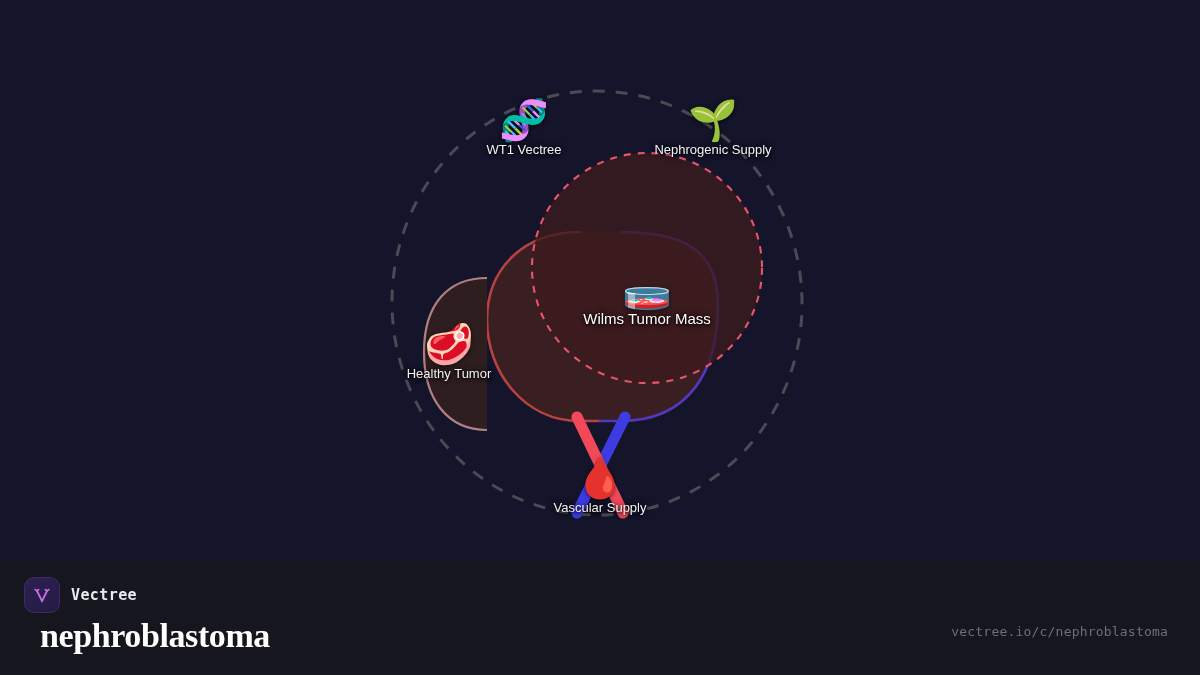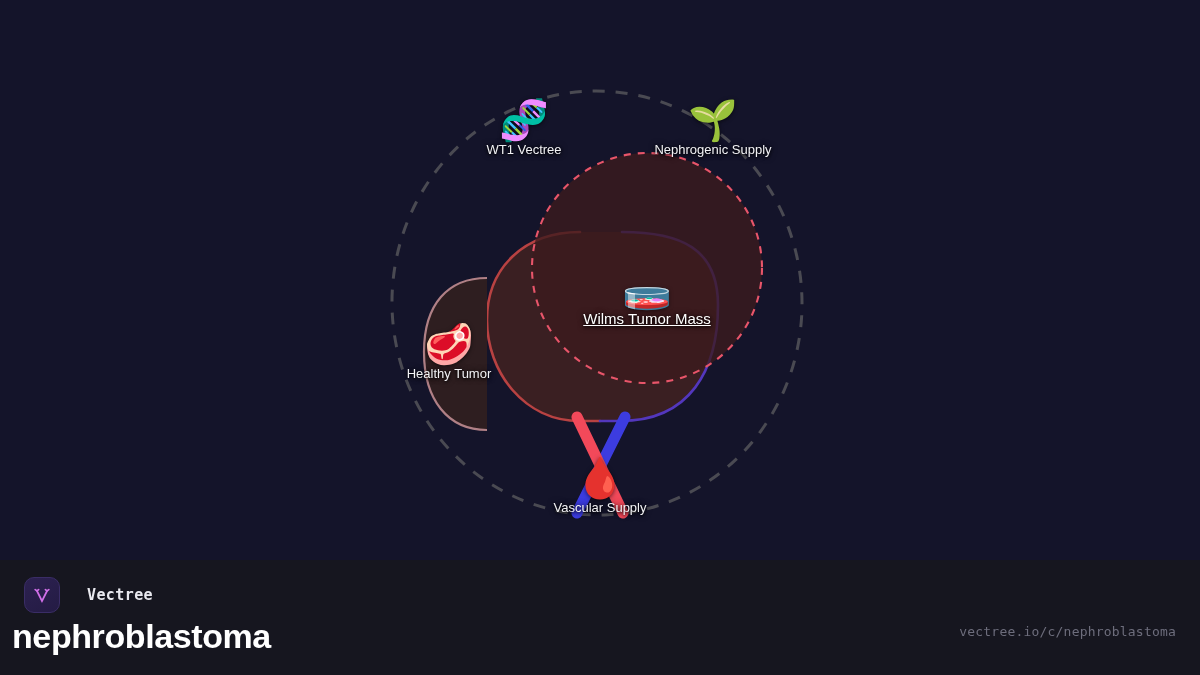--- a/index.html
+++ b/index.html
@@ -48,69 +48,68 @@
     color: #f2f2f5;
     font-size: 13px;
     line-height: 16px;
     text-align: center;
     text-shadow: 0 1px 3px rgba(0,0,0,0.95), 0 0 6px rgba(0,0,0,0.8);
   }
   .node-label.big {
     font-size: 15px;
     line-height: 18px;
     color: #ffffff;
-    text-decoration: underline;
   }
   
   #footer {
     position: absolute;
     left: 0;
     top: 560px;
     width: 1200px;
     height: 115px;
     background: #16161f;
   }
   #brand-row {
     position: absolute;
     left: 24px;
     top: 17px;
     display: flex;
     align-items: center;
-    gap: 27px;
+    gap: 11px;
   }
   #brand-logo {
     width: 34px;
     height: 34px;
     border-radius: 10px;
     background: linear-gradient(150deg, #2c2150 0%, #241b44 100%);
     border: 1px solid #3a2d66;
     display: flex;
     align-items: center;
     justify-content: center;
   }
   #brand-name {
     color: #e9e9ef;
     font-family: "DejaVu Sans Mono", "Liberation Mono", monospace;
     font-size: 15px;
     font-weight: bold;
     letter-spacing: 0.4px;
   }
   #page-title {
     position: absolute;
-    left: 12px;
+    left: 40px;
     top: 57px;
     color: #ffffff;
-    font-family: Liberation Sans, sans-serif;
+    font-family: Liberation Serif, serif;
     font-size: 34px;
     font-weight: bold;
     letter-spacing: -0.4px;
   }
   #footer-url {
     position: absolute;
-    right: 24px;
+    right: 32px;
     top: 624px;
     color: #6d6d7c;
     font-family: "DejaVu Sans Mono", "Liberation Mono", monospace;
     font-size: 13px;
     letter-spacing: 0.2px;
   }
 </style>
 </head>
 <body>
 

